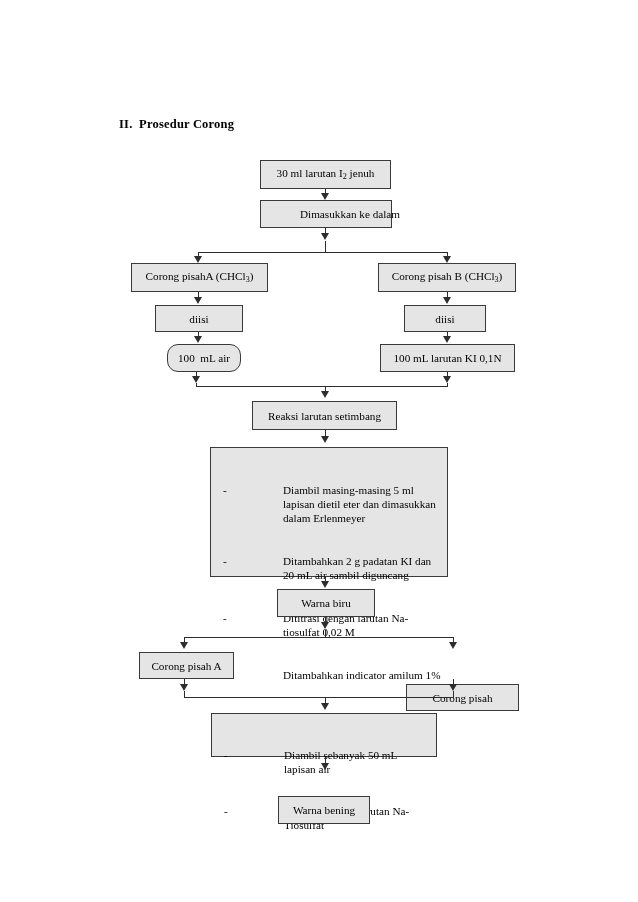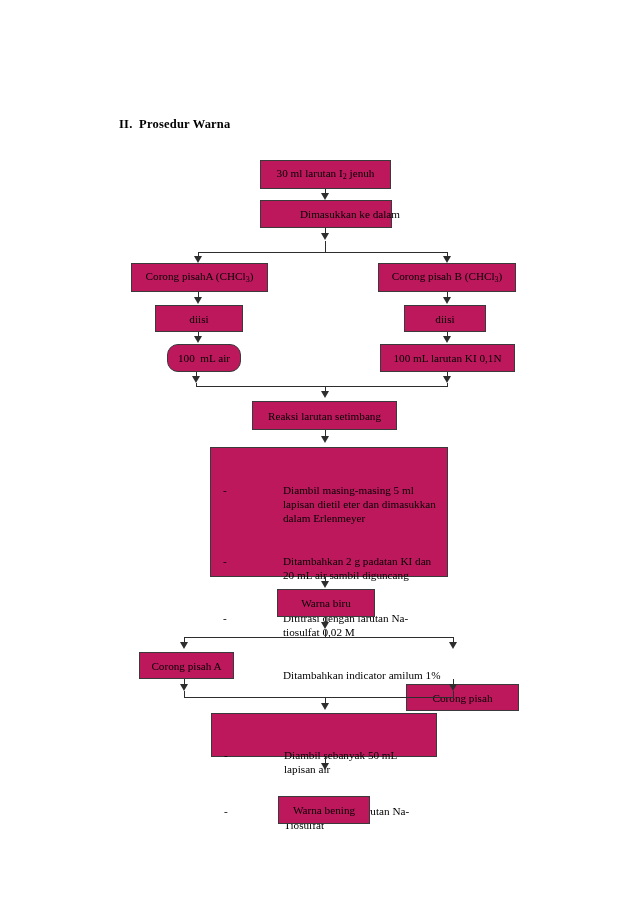--- a/index.html
+++ b/index.html
@@ -27,21 +27,21 @@
     top: 117px;
     font-size: 12.5px;
     font-weight: bold;
     letter-spacing: 0.2px;
     white-space: pre;
   }
   .node {
     position: absolute;
     box-sizing: border-box;
     border: 1px solid #3a3a3a;
-    background: #be185d;
+    background: #e5e5e5;
     display: flex;
     align-items: center;
     justify-content: center;
     text-align: center;
     font-size: 11.2px;
     line-height: 1.25;
     white-space: pre;
   }
   .node.list {
     display: block;
@@ -91,21 +91,21 @@
     border-left: 4px solid transparent;
     border-right: 4px solid transparent;
     border-top: 7px solid #2d2d2d;
   }
 </style>
 </head>
 <body>
 
 <div id="page">
 
-  <div class="title">II.  Prosedur Warna</div>
+  <div class="title">II.  Prosedur Corong</div>
 
   <div class="node" style="left:260px; top:160px; width:131px; height:29px;">
     <span>30 ml larutan I<sub>2</sub> jenuh</span>
   </div>
 
   <div class="vline" style="left:325px; top:189px; height:6px;"></div>
   <div class="arrow" style="left:321px; top:193px;"></div>
 
   <div class="node" style="left:260px; top:200px; width:132px; height:28px;padding-left:48px;">
     <span>Dimasukkan ke dalam</span>

